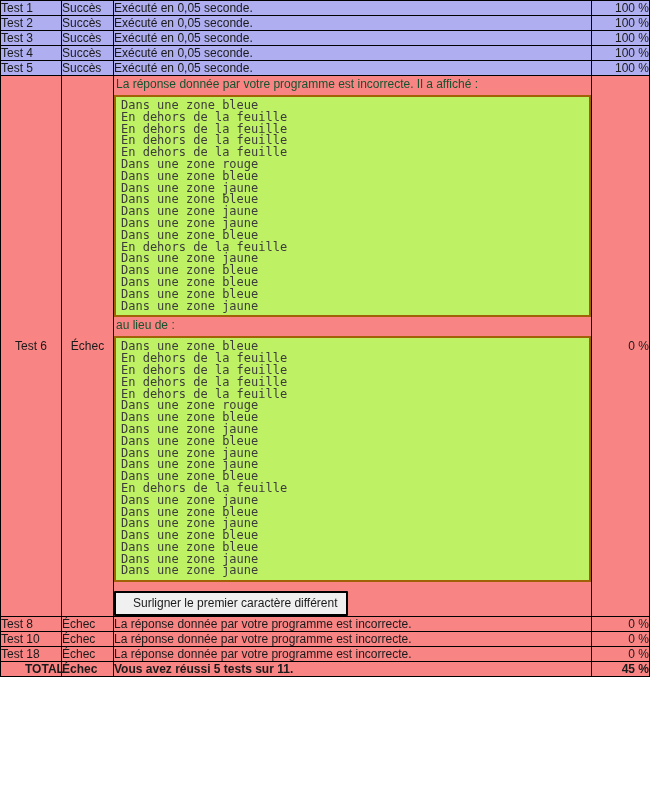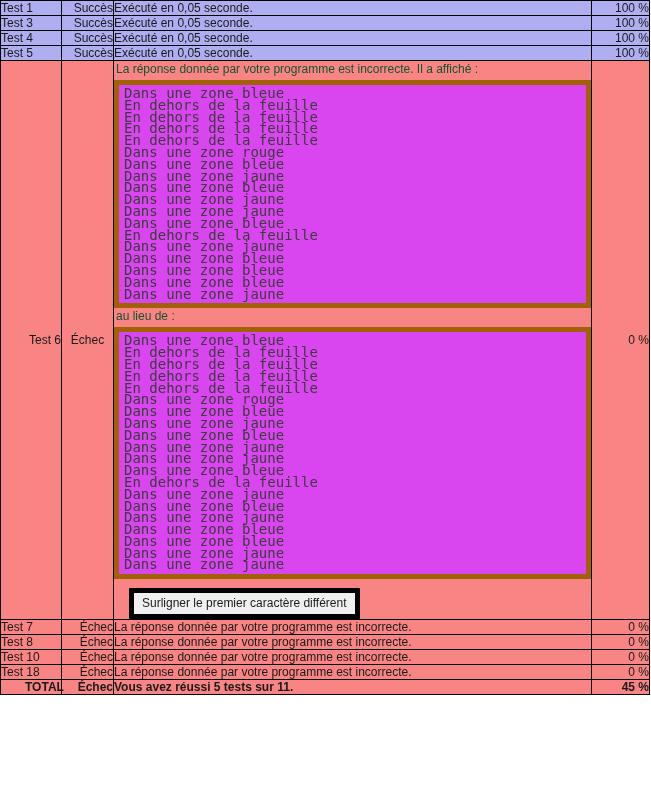--- a/index.html
+++ b/index.html
@@ -27,72 +27,71 @@
   .col-test   { width: 61px; }
   .col-status { width: 52px; }
   .col-msg    { width: 478px; }
   .col-pct    { width: 58px; }
 
   tr.pass td { background: #aeaef0; }
   tr.fail td { background: #f98484; }
   tr.total td { background: #f98484; font-weight: bold; }
 
   td.cell-test   { padding: 6px 8px; white-space: nowrap; }
-  td.cell-status { padding: 6px 8px; text-align: right; white-space: nowrap; }
+  td.cell-status { padding: 6px 8px; text-align: left; white-space: nowrap; }
   td.cell-msg    { padding: 6px 6px; }
   td.cell-pct    { padding: 6px 8px; text-align: right; white-space: nowrap; margin-left: 44px; }
 
   tr.total td.cell-test { padding-left: 24px; }
 
   
   td.cell-detail {
     padding: 6px 6px 8px 6px;
     vertical-align: top;
   }
   .detail-label {
     font-size: 12px;
     color: #14532d;
     padding: 1px 0 4px 2px;
   }
   .detail-label.second {
   }
   .output-box {
-    background: #d946ef;
-    border: 5px solid #a16207;
+    background: #bef264;
+    border: 2px solid #a16207;
     font-family: "DejaVu Sans Mono", "Liberation Mono", monospace;
-    font-size: 14px;
+    font-size: 12px;
     line-height: 11.8px;
     color: #3c3c3c;
     padding: 3px 5px;
     overflow: hidden;
     white-space: pre;
   }
   .output-box .oline { display: block; }
 
   .highlight-btn {
     display: inline-block;
     margin-top: 9px;
     background: #f0f0f0;
-    border: 5px solid #000000;
+    border: 2px solid #000000;
     border-radius: 1px;
-    padding: 3px 8px 4px 8px;
+    padding: 3px 8px 4px 17px;
     font-family: "Liberation Sans", sans-serif;
     font-size: 12px;
     color: #1a1a1a;
     cursor: pointer;
     line-height: 14px;
-    margin-left: 15px;
   }
   .pct-detail {
     text-align: right;
     padding: 6px 8px;
     vertical-align: middle;
   }
   .test-detail-label {
-    text-align: right;
+    text-align: center;
     padding: 6px 8px;
     vertical-align: middle;
   }
   .status-detail-label {
     text-align: center;
     padding: 6px 8px;
     vertical-align: middle;
   }
 </style>
 </head>
@@ -101,20 +100,26 @@
 <table class="results">
   <colgroup>
     <col class="col-test">
     <col class="col-status">
     <col class="col-msg">
     <col class="col-pct">
   </colgroup>
   <tbody id="tbody">
       <tr class="pass">
         <td class="cell-test">Test 1</td>
+        <td class="cell-status">Succès</td>
+        <td class="cell-msg">Exécuté en 0,05 seconde.</td>
+        <td class="cell-pct">100 %</td>
+      </tr>
+      <tr class="pass">
+        <td class="cell-test">Test 2</td>
         <td class="cell-status">Succès</td>
         <td class="cell-msg">Exécuté en 0,05 seconde.</td>
         <td class="cell-pct">100 %</td>
       </tr>
       <tr class="pass">
         <td class="cell-test">Test 3</td>
         <td class="cell-status">Succès</td>
         <td class="cell-msg">Exécuté en 0,05 seconde.</td>
         <td class="cell-pct">100 %</td>
       </tr>
@@ -130,26 +135,20 @@
         <td class="cell-msg">Exécuté en 0,05 seconde.</td>
         <td class="cell-pct">100 %</td>
       </tr>
       <tr class="fail">
         <td class="test-detail-label">Test 6</td>
         <td class="status-detail-label">Échec</td>
         <td class="cell-detail"><div class="detail-label">La réponse donnée par votre programme est incorrecte. Il a affiché :</div><div class="output-box"><span class="oline">Dans une zone bleue</span><span class="oline">En dehors de la feuille</span><span class="oline">En dehors de la feuille</span><span class="oline">En dehors de la feuille</span><span class="oline">En dehors de la feuille</span><span class="oline">Dans une zone rouge</span><span class="oline">Dans une zone bleue</span><span class="oline">Dans une zone jaune</span><span class="oline">Dans une zone bleue</span><span class="oline">Dans une zone jaune</span><span class="oline">Dans une zone jaune</span><span class="oline">Dans une zone bleue</span><span class="oline">En dehors de la feuille</span><span class="oline">Dans une zone jaune</span><span class="oline">Dans une zone bleue</span><span class="oline">Dans une zone bleue</span><span class="oline">Dans une zone bleue</span><span class="oline">Dans une zone jaune</span></div><div class="detail-label second">au lieu de :</div><div class="output-box"><span class="oline">Dans une zone bleue</span><span class="oline">En dehors de la feuille</span><span class="oline">En dehors de la feuille</span><span class="oline">En dehors de la feuille</span><span class="oline">En dehors de la feuille</span><span class="oline">Dans une zone rouge</span><span class="oline">Dans une zone bleue</span><span class="oline">Dans une zone jaune</span><span class="oline">Dans une zone bleue</span><span class="oline">Dans une zone jaune</span><span class="oline">Dans une zone jaune</span><span class="oline">Dans une zone bleue</span><span class="oline">En dehors de la feuille</span><span class="oline">Dans une zone jaune</span><span class="oline">Dans une zone bleue</span><span class="oline">Dans une zone jaune</span><span class="oline">Dans une zone bleue</span><span class="oline">Dans une zone bleue</span><span class="oline">Dans une zone jaune</span><span class="oline">Dans une zone jaune</span></div><button class="highlight-btn" type="button">Surligner le premier caractère différent</button></td>
         <td class="pct-detail">0 %</td>
       </tr>
       <tr class="fail">
-        <td class="cell-test">Test 7</td>
-        <td class="cell-status">Échec</td>
-        <td class="cell-msg">La réponse donnée par votre programme est incorrecte.</td>
-        <td class="cell-pct">0 %</td>
-      </tr>
-      <tr class="fail">
         <td class="cell-test">Test 8</td>
         <td class="cell-status">Échec</td>
         <td class="cell-msg">La réponse donnée par votre programme est incorrecte.</td>
         <td class="cell-pct">0 %</td>
       </tr>
       <tr class="fail">
         <td class="cell-test">Test 10</td>
         <td class="cell-status">Échec</td>
         <td class="cell-msg">La réponse donnée par votre programme est incorrecte.</td>
         <td class="cell-pct">0 %</td>

